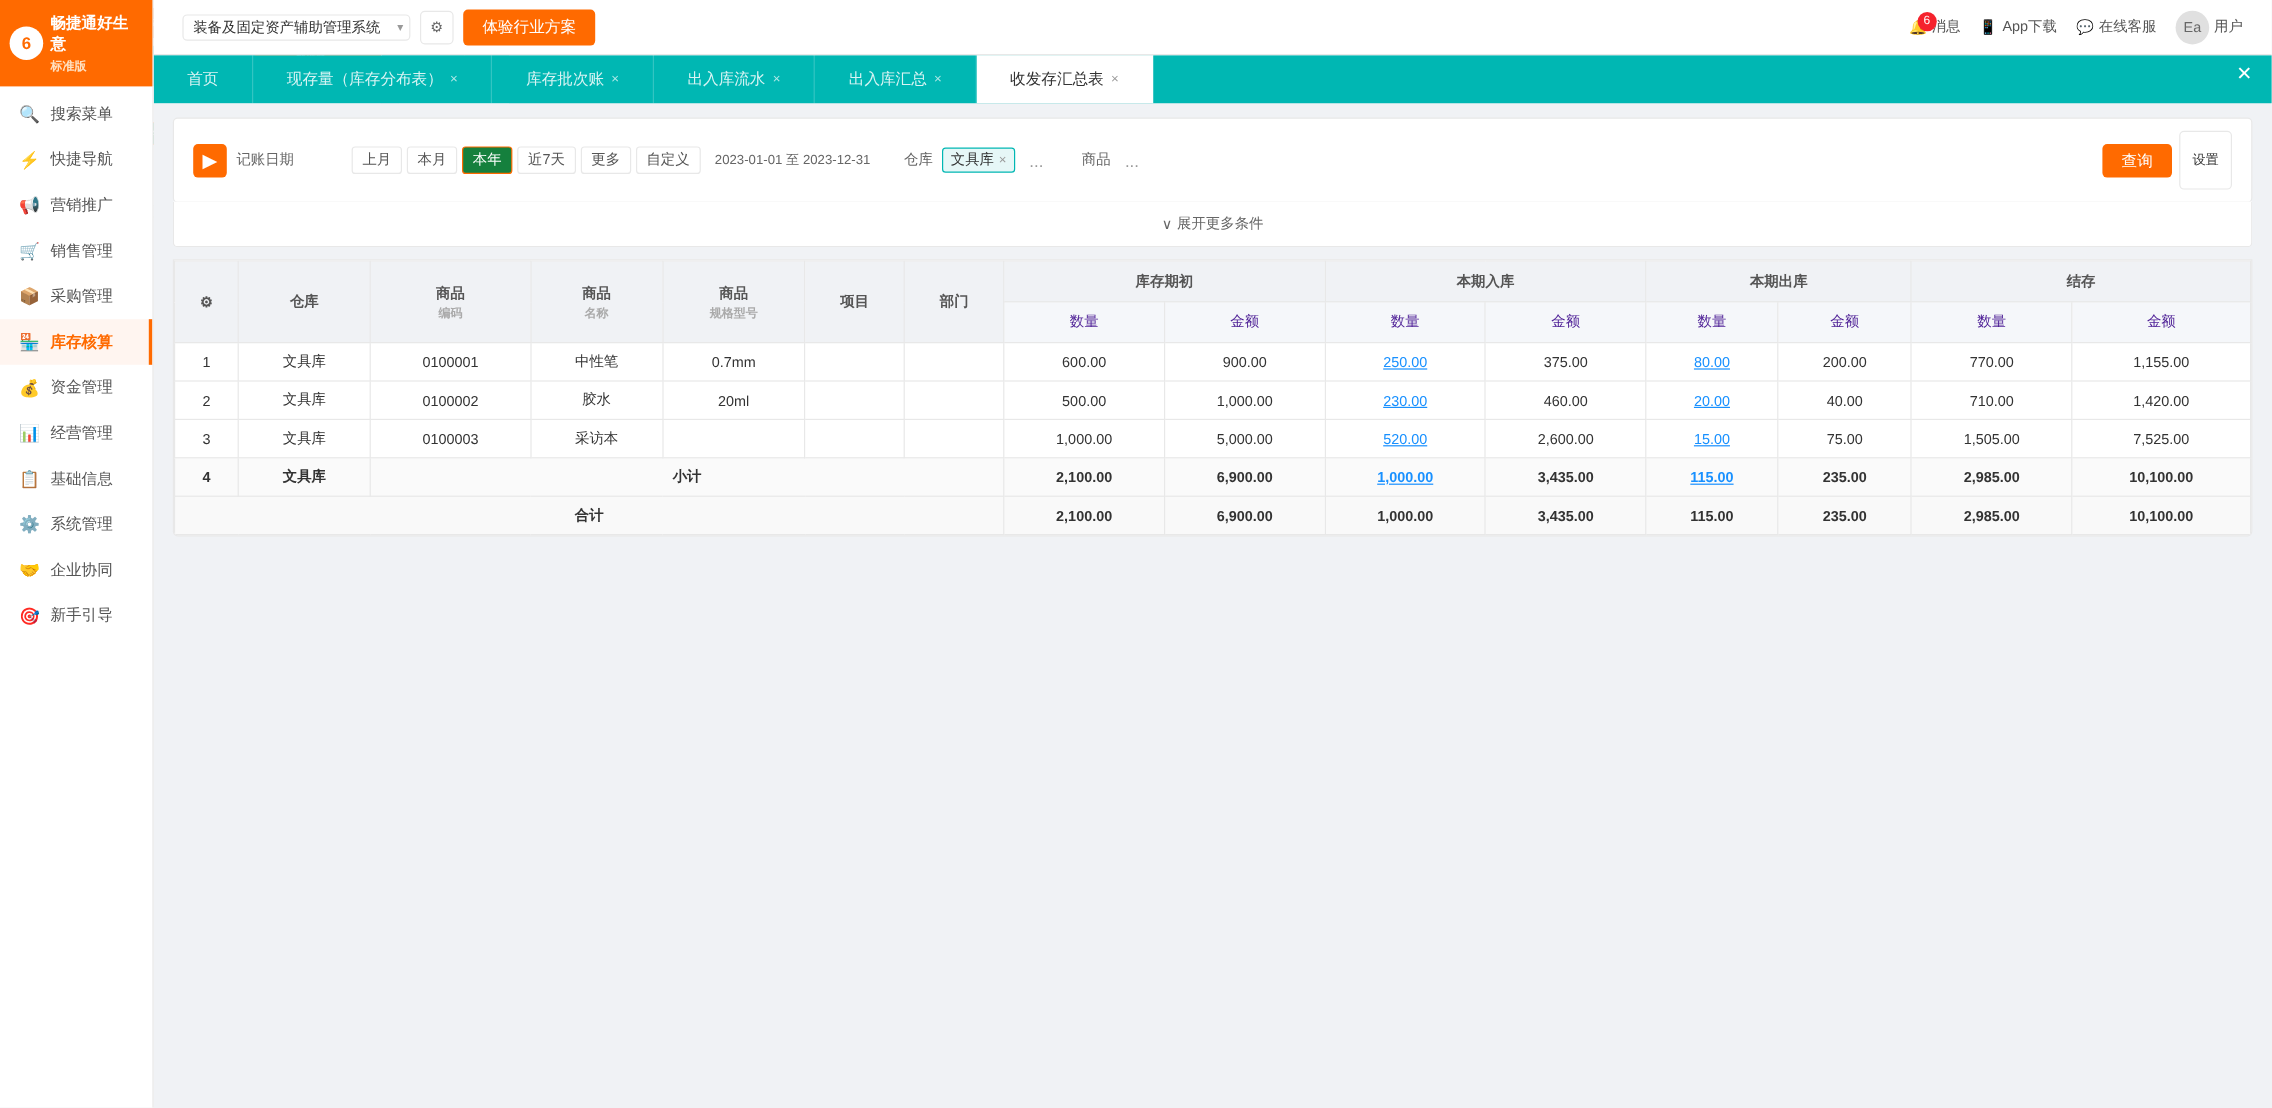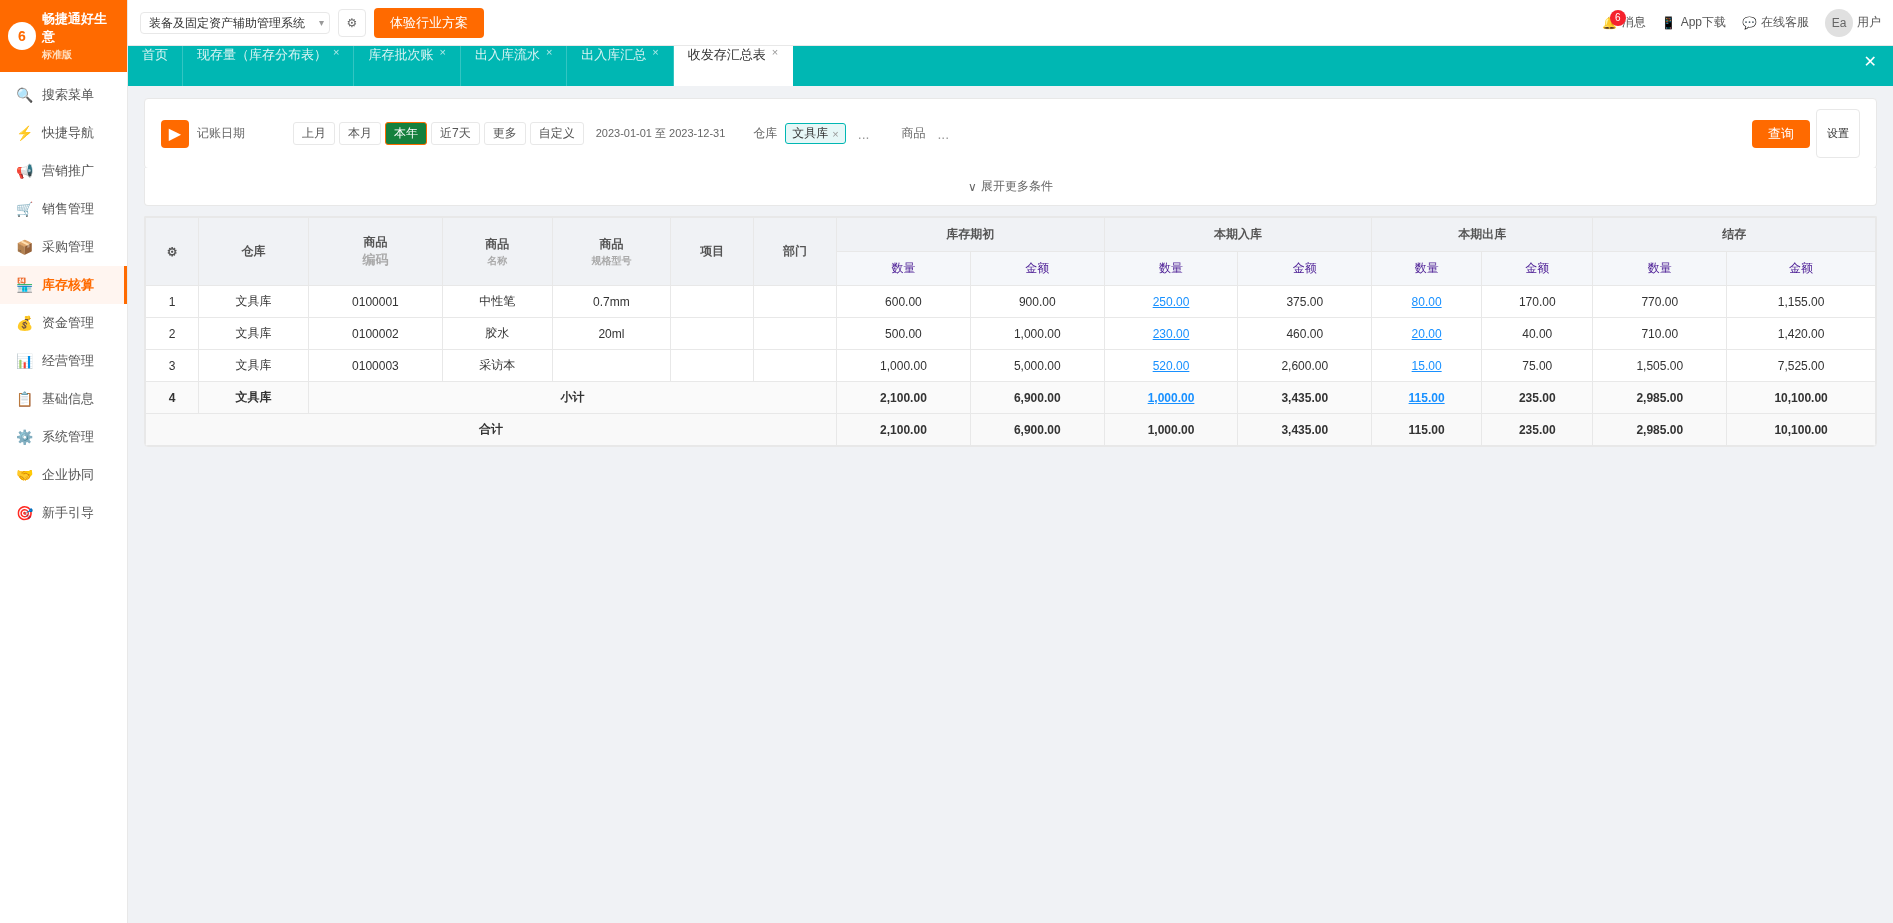--- a/index.html
+++ b/index.html
@@ -26,21 +26,21 @@
       display: flex; align-items: center; gap: 8px; padding: 10px 16px;
       cursor: pointer; color: #555; font-size: 13px; transition: background 0.2s;
     }
     .sidebar-item.active { background: #fff5f0; color: #ff6a00; font-weight: bold; border-right: 3px solid #ff6a00; }
     .sidebar-item-icon { width: 18px; text-align: center; font-size: 14px; }
 
     
     .topbar {
       position: fixed; left: 128px; right: 0; top: 0; height: 46px;
       background: #fff; border-bottom: 1px solid #e8e8e8; z-index: 99;
-      display: flex; align-items: center; justify-content: space-between; padding: 0 12px;
+      display: flex; align-items: center; justify-content: space-between; padding: 0 24px;
     }
     .topbar-left { display: flex; align-items: center; gap: 8px; }
     .topbar-system-select {
       border: 1px solid #e8e8e8; border-radius: 4px; padding: 3px 24px 3px 8px;
       font-size: 12px; color: #333; background: #fff; appearance: none; cursor: pointer;
       position: relative;
     }
     .topbar-select-wrap { position: relative; display: flex; align-items: center; }
     .topbar-select-wrap::after { content: '▾'; position: absolute; right: 6px; font-size: 10px; color: #999; pointer-events: none; }
     .topbar-gear { width: 28px; height: 28px; border: 1px solid #e8e8e8; border-radius: 4px; display: flex; align-items: center; justify-content: center; cursor: pointer; color: #666; }
@@ -61,21 +61,21 @@
       display: flex; align-items: center; justify-content: center; font-size: 12px; color: #666;
     }
 
     
     .tabsbar {
       position: fixed; left: 128px; right: 0; top: 46px; height: 40px;
       background: #00b7b3; z-index: 98;
       display: flex; align-items: stretch;
     }
     .tab {
-      display: flex; padding: 0 14px; font-size: 13px;
+      display: flex; align-items: center; padding: 0 28px; font-size: 13px;
       color: rgba(255,255,255,0.85); cursor: pointer; white-space: nowrap;
       border-right: 1px solid rgba(255,255,255,0.2); gap: 6px;
     }
     .tab.active { background: #fff; color: #333; }
     .tab-close { font-size: 11px; color: rgba(255,255,255,0.7); cursor: pointer; }
     .tab.active .tab-close { color: #999; }
     .tab-close-btn { position: fixed; right: 16px; top: 52px; color: #fff; cursor: pointer; font-size: 16px; z-index: 99; }
 
     
     .main {
@@ -319,21 +319,21 @@
         <span>展开更多条件</span>
       </div>
     </div>
 
     <div class="table-wrap">
       <table>
         <thead>
           <tr class="header-group">
             <th rowspan="2">⚙</th>
             <th rowspan="2">仓库</th>
-            <th rowspan="2">商品<br><span style="font-size:13px;color:#aaa;">编码</span></th>
+            <th rowspan="2">商品<br><span style="font-size:10px;color:#aaa;">编码</span></th>
             <th rowspan="2">商品<br><span style="font-size:10px;color:#aaa;">名称</span></th>
             <th rowspan="2">商品<br><span style="font-size:10px;color:#aaa;text-align:right;">规格型号</span></th>
             <th rowspan="2">项目</th>
             <th rowspan="2">部门</th>
             <th colspan="2">库存期初</th>
             <th colspan="2">本期入库</th>
             <th colspan="2">本期出库</th>
             <th colspan="2">结存</th>
           </tr>
           <tr>
@@ -355,21 +355,21 @@
     <td>0100001</td>
     <td>中性笔</td>
     <td>0.7mm</td>
     <td></td>
     <td></td>
     <td>600.00</td>
     <td>900.00</td>
     <td><span class="link-like">250.00</span></td>
     <td>375.00</td>
     <td><span class="link-like">80.00</span></td>
-    <td>170.00</td>
+    <td>200.00</td>
     <td>770.00</td>
     <td>1,155.00</td>
   </tr>
             <tr>
     <td>2</td>
     <td>文具库</td>
     <td>0100002</td>
     <td>胶水</td>
     <td>20ml</td>
     <td></td>

